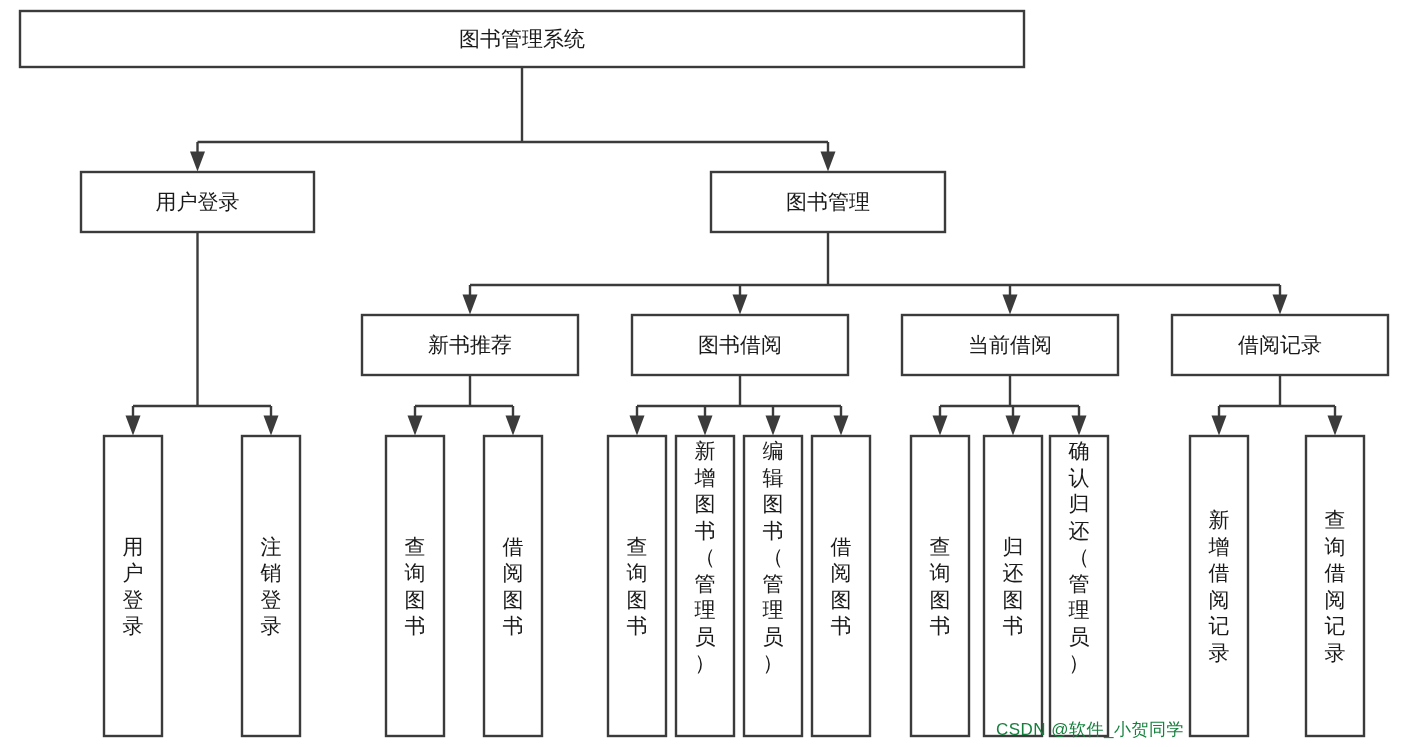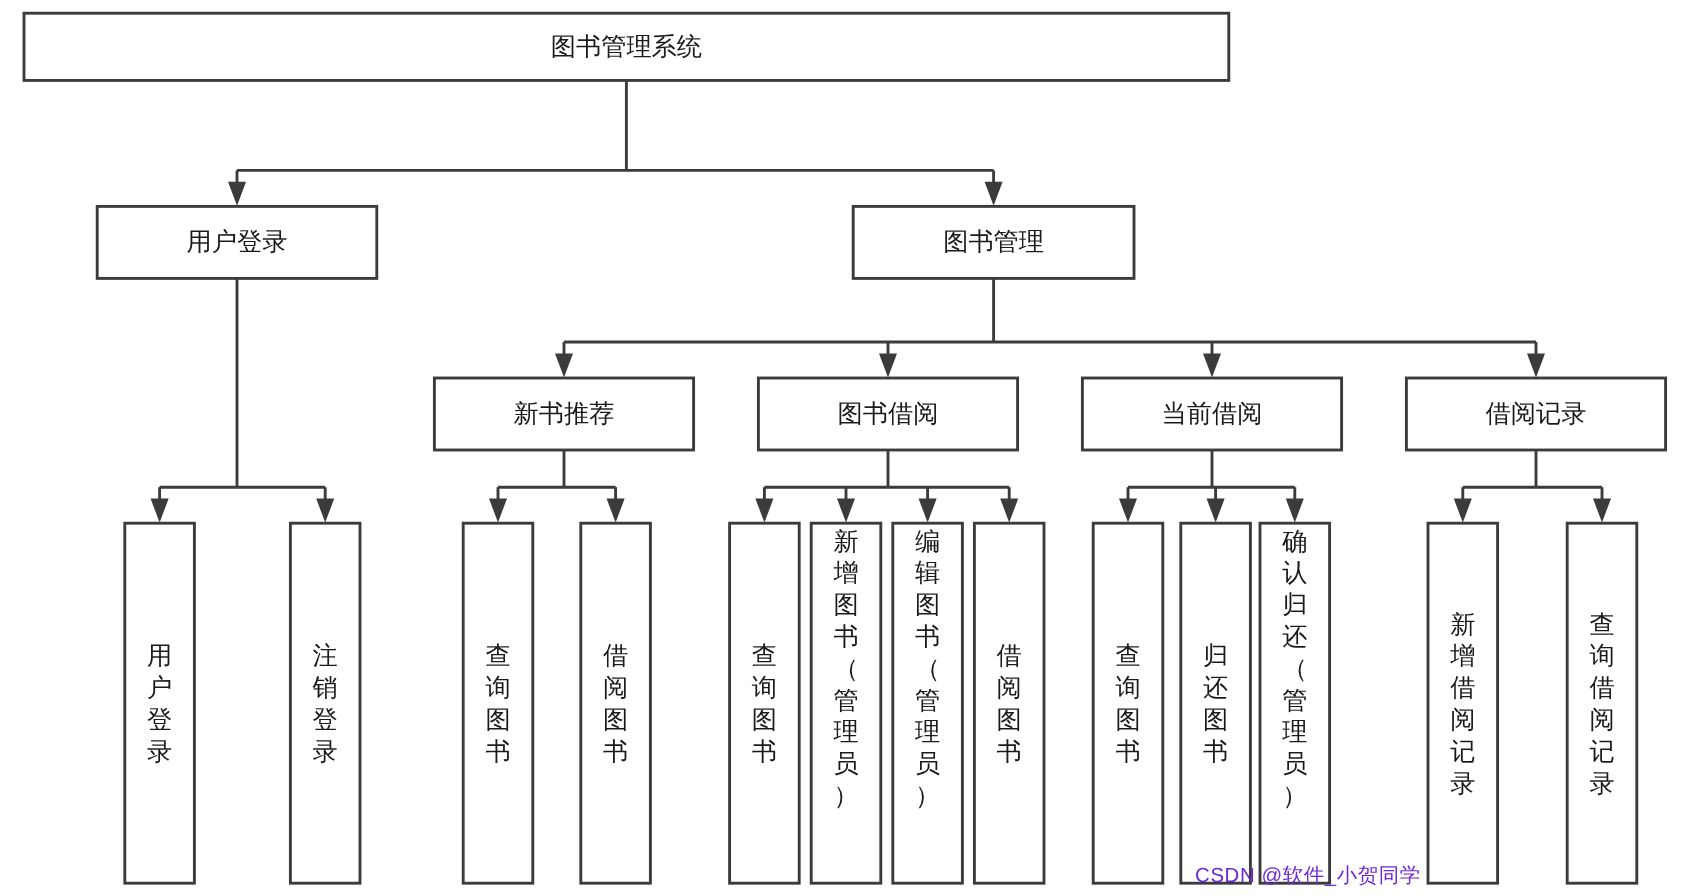--- a/index.html
+++ b/index.html
@@ -53,21 +53,21 @@
     fill: #1a1a1a;
     font-size: 21px;
     text-anchor: middle;
   }
   .watermark {
     position: absolute;
     right: 12px;
     bottom: 6px;
     font-family: "Liberation Sans", "DejaVu Sans", sans-serif;
     font-size: 17px;
-    color: #6d28d9;
+    color: #15803d;
     letter-spacing: 0.5px;
     white-space: nowrap;
     pointer-events: none;
   }
 </style>
 </head>
 <body>
 
 <div id="diagram-root">
   <svg class="diagram" viewBox="0 0 1405 747" xmlns="http://www.w3.org/2000/svg">

